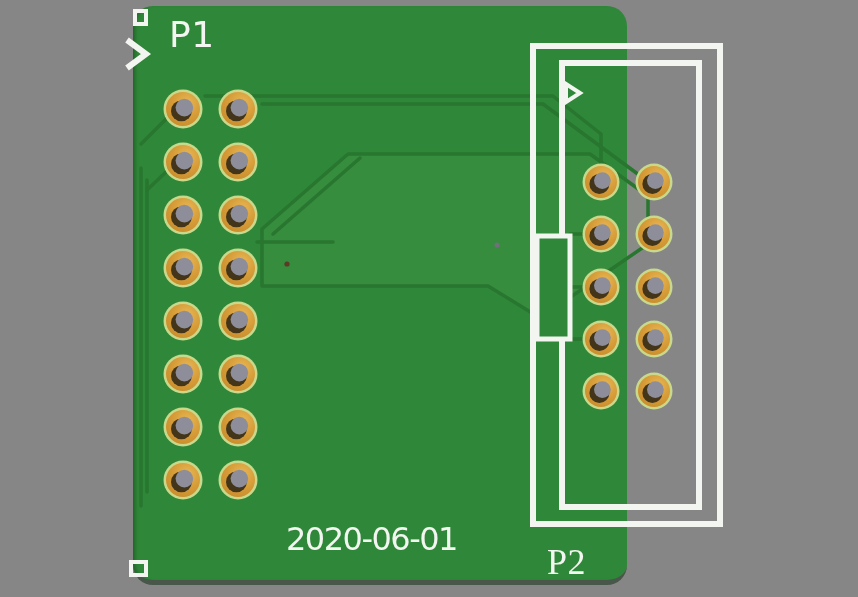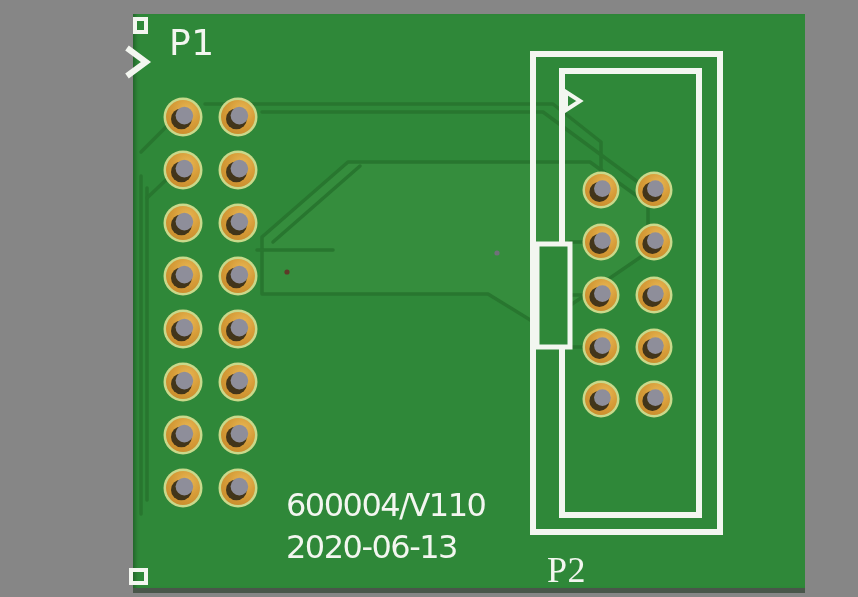--- a/index.html
+++ b/index.html
@@ -2,24 +2,25 @@
 <html style="--background: #868686; --soldermask: #2f8839; --trace: #28762f; --silkscreen: #f3f6f0; --pad_ring: #c9d98b; --pad_gold: #cd9130; --pad_gold_light: #e8b855; --hole: #8e8e9a; --hole_shadow: #42351a; --board_edge: #49564a;"><head>
 <meta charset="utf-8">
 <style>
   html,body{margin:0;padding:0;background:#555;}
   #canvas{
     position:relative;width:858px;height:597px;overflow:hidden;
     background:var(--background,#868686);
     font-family:"DejaVu Sans","Liberation Sans",sans-serif;
   }
   #board{
-    position:absolute;left:133px;top:14px;width:672px;height:574px;
+    position:absolute;left:133px;top:6px;width:494px;height:574px;
     background:var(--soldermask,#2f8839);
     border-bottom:5px solid var(--board_edge,#49564a);
     box-shadow:inset 5px 0 4px -3px rgba(0,0,0,0.30);
+    border-radius:20px;
   }
   #board-art{position:absolute;left:0;top:0;overflow:visible;}
   .trace{stroke:var(--trace,#28762f);stroke-width:3.5;fill:none;stroke-linejoin:round;stroke-linecap:round;}
   .pour{stroke:var(--trace,#28762f);stroke-width:3.5;fill:rgba(185,230,145,0.05);stroke-linejoin:round;}
   .silk{stroke:var(--silkscreen,#f3f6f0);fill:none;stroke-width:6;stroke-linejoin:miter;}
   .silk-thin{stroke:var(--silkscreen,#f3f6f0);fill:none;stroke-width:4;}
   .silk-key{stroke:var(--silkscreen,#f3f6f0);fill:var(--soldermask,#2f8839);stroke-width:5;}
   .silk-tri{stroke:var(--silkscreen,#f3f6f0);fill:var(--soldermask,#2f8839);stroke-width:4;stroke-linejoin:miter;}
   .silk-label{
     position:absolute;color:var(--silkscreen,#f3f6f0);
@@ -223,19 +224,18 @@
         <rect class="silk-key" x="404" y="230" width="33" height="103"></rect>
         <path class="silk-tri" d="M433,78 L447,87 L433,96 Z"></path>
         <polyline class="silk" points="-6,34 13,48 -6,62"></polyline>
         <rect class="silk-thin" x="2" y="5" width="11" height="13"></rect>
         <rect class="silk-thin" x="-2" y="556" width="15" height="13"></rect>
       </g>
     </svg>
 
     <div class="silk-label" id="p1-label" style="left:36px;top:10px;">P1</div>
 
-    <div class="silk-label" id="part-number-label" style="left:153px;top:475px;">600004/V110</div>
-
-    <div class="silk-label" id="date-label" style="left:153px;top:517px;">2020-06-13</div>
+
+    <div class="silk-label" id="date-label" style="left:153px;top:517px;">2020-06-01</div>
 
     <div class="silk-label" id="p2-label" style="left:414px;top:538px;font-family:Liberation Serif, serif;">P2</div>
   </div>
 </div>
 
 </body></html>

